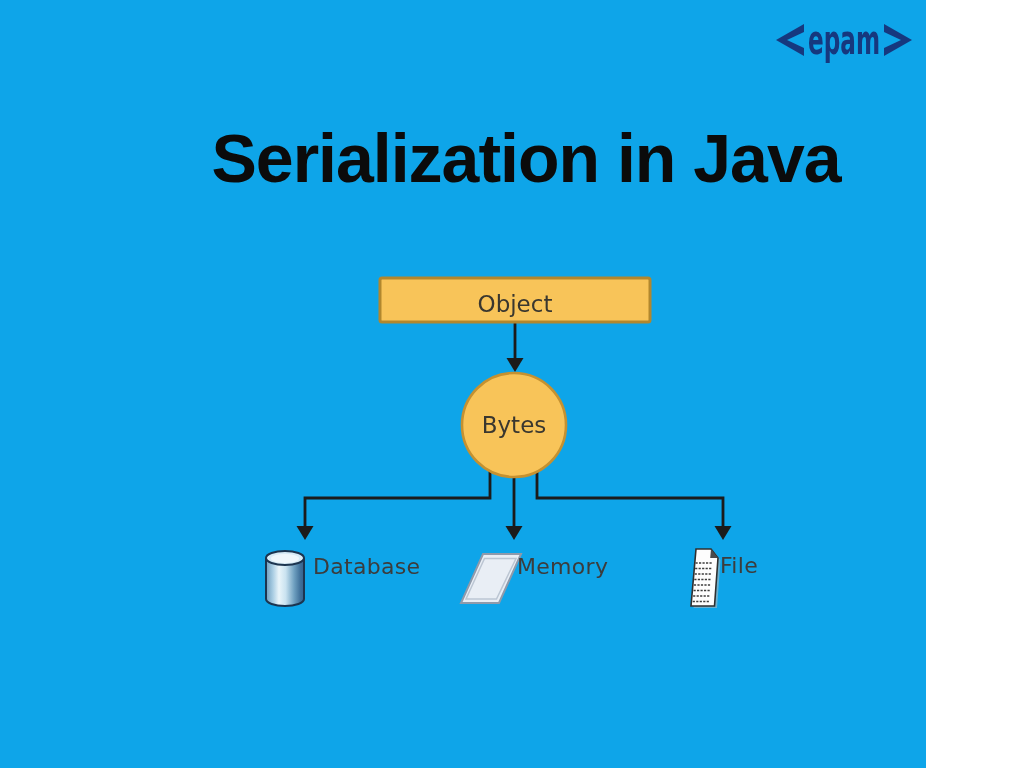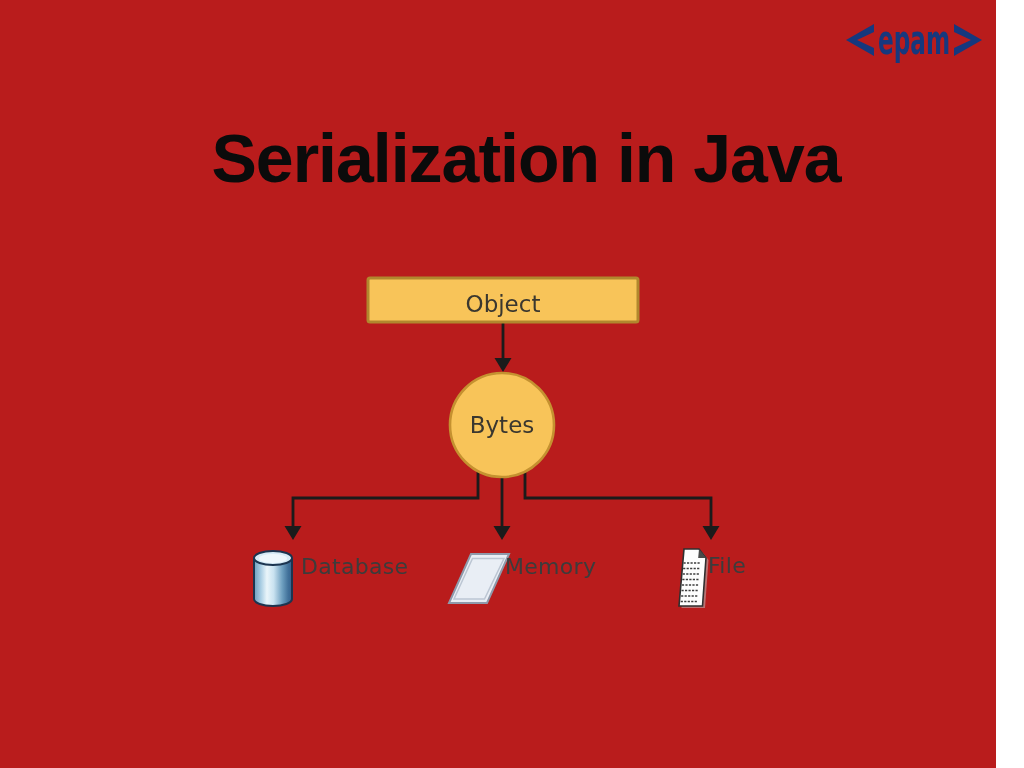--- a/index.html
+++ b/index.html
@@ -6,23 +6,23 @@
     margin: 0;
     padding: 0;
     background: #ffffff;
     width: 1024px;
     height: 768px;
     overflow: hidden;
     font-family: "Liberation Sans", sans-serif;
   }
   .slide {
     position: relative;
-    width: 996px;
+    width: 926px;
     height: 768px;
-    background: #b91c1c;
+    background: #0ea5e9;
   }
   
   .logo {
     position: absolute;
     top: 12px;
     right: 12px;
     width: 140px;
     height: 56px;
   }
   .logo svg { display: block; }
@@ -42,21 +42,21 @@
     font-family: "Liberation Sans", sans-serif;
     font-weight: bold;
     font-size: 68px;
     letter-spacing: -1px;
     color: #0b0b0b;
     line-height: 1.0;
   }
   
   .diagram {
     position: absolute;
-    left: 238px;
+    left: 250px;
     top: 255px;
     width: 520px;
     height: 370px;
   }
   .connector {
     stroke: #1b1b1b;
     stroke-width: 2.8;
     fill: none;
   }
   .arrowhead { fill: #1b1b1b; stroke: none; }

